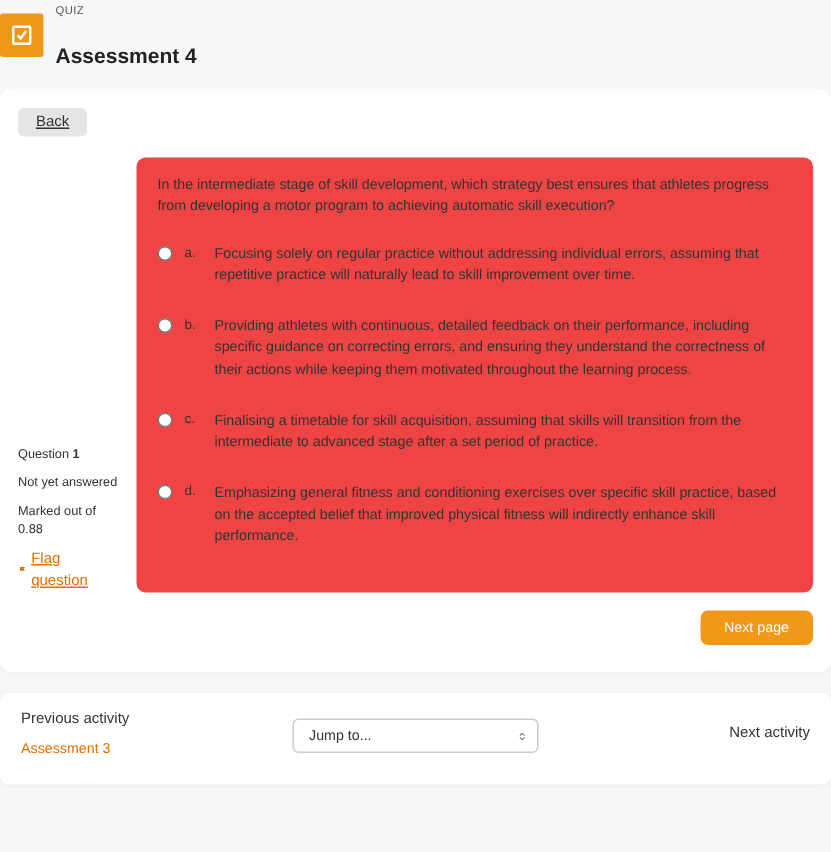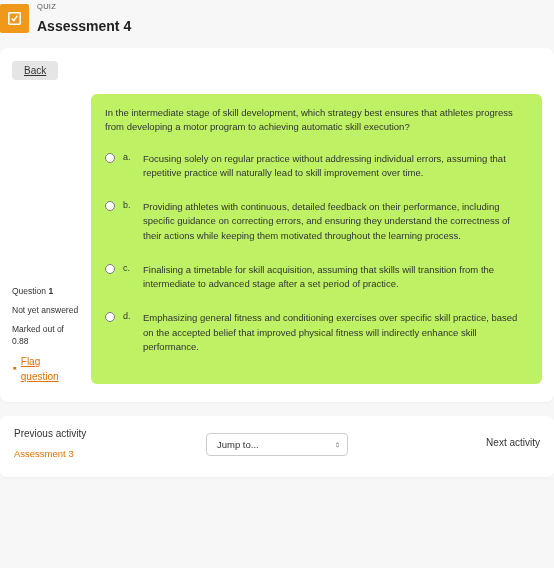--- a/index.html
+++ b/index.html
@@ -2,48 +2,48 @@
 <html><head>
 <meta charset="utf-8">
 <style>
 * { box-sizing: border-box; margin: 0; padding: 0; }
 body { font-family: -apple-system, BlinkMacSystemFont, "Segoe UI", Arial, sans-serif; background: #f7f7f7; width: 554px; height: 568px; overflow: hidden; color: #333; }
 .header { display: flex; align-items: center; padding: 2px 0 4px 0; }
 .icon-box { width: 29px; height: 29px; background: #f09819; display: flex; align-items: center; justify-content: center; border-radius: 2px; }
 .icon-box svg { width: 17px; height: 17px; }
 .head-text { margin-left: 8px; }
 .quiz-label { font-size: 7.5px; color: #555; letter-spacing: 0.3px; }
-.assess-title { font-size: 14px; font-weight: 600; color: #222; margin-top: 7px; }
+.assess-title { font-size: 14px; font-weight: 600; color: #222; margin-top: 18px; }
 .main-card { background: #fff; border-radius: 8px; margin-top: 10px; padding: 12px 12px 18px 12px; box-shadow: 0 1px 3px rgba(0,0,0,0.04); }
 .back-btn { background: #e5e5e5; border: none; border-radius: 4px; padding: 4px 12px; font-size: 10px; color: #333; cursor: pointer; text-decoration: underline; }
 .content-row { display: flex; gap: 12px; margin-top: 14px; align-items: flex-end; }
 .q-info { width: 67px; font-size: 8.5px; color: #333; line-height: 1.5; flex-shrink: 0; }
 .q-info .qnum { font-weight: 400; }
 .q-info .qnum b { font-weight: 700; }
 .q-info .block { margin-bottom: 6px; }
 .flag-link { color: #e07000; font-size: 10px; text-decoration: underline; display: flex; align-items: center; gap: 2px; }
 .flag-link svg { width: 7px; height: 7px; fill: #e07000; }
-.q-card { flex: 1; background: #bef264; border-radius: 6px; padding: 12px 14px 30px 14px; }
+.q-card { flex: 1; background: #ef4444; border-radius: 6px; padding: 12px 14px 30px 14px; }
 .q-text { font-size: 9.5px; color: #333; line-height: 1.45; margin-bottom: 18px; }
 .options { display: flex; flex-direction: column; gap: 20px; }
 .option { display: flex; align-items: flex-start; gap: 8px; }
 .option input[type="radio"] { margin-top: 1px; width: 10px; height: 10px; flex-shrink: 0; cursor: pointer; }
 .opt-letter { font-size: 9px; color: #333; width: 12px; flex-shrink: 0; }
 .opt-text { font-size: 9.5px; color: #333; line-height: 1.5; }
 .next-wrap { display: flex; justify-content: flex-end; margin-top: 12px; }
 .next-btn { background: #f09819; color: #fff; border: none; border-radius: 5px; padding: 6px 16px; font-size: 9.5px; cursor: pointer; }
 .foot-card { background: #fff; border-radius: 6px; margin-top: 14px; padding: 12px 14px 16px 14px; display: flex; align-items: center; justify-content: space-between; box-shadow: 0 1px 3px rgba(0,0,0,0.04); gap: 21px; }
 .prev-act, .next-act { width: 165px; }
 .prev-act .lbl { font-size: 10px; color: #333; margin-bottom: 4px; display: block; }
 .prev-act .lnk { font-size: 9.5px; color: #e07000; text-decoration: none; }
 .next-act { text-align: right; }
 .next-act .lbl { font-size: 10px; color: #333; margin-bottom: 4px; display: block; }
 .next-act .lnk { font-size: 9.5px; color: #e07000; text-decoration: none; line-height: 1.3; display: inline-block; }
 .jump-wrap { flex-shrink: 0; }
-.jump-select { border: 1px solid #ccc; border-radius: 4px; padding: 5px 30px 5px 10px; font-size: 9.5px; color: #333; background: #fff; appearance: none; width: 142px; cursor: pointer; }
+.jump-select { border: 1px solid #ccc; border-radius: 4px; padding: 5px 30px 5px 10px; font-size: 9.5px; color: #333; background: #fff; appearance: none; width: 164px; cursor: pointer; }
 .select-wrap { position: relative; display: inline-block; }
 .select-wrap::after { content: "‹›"; position: absolute; right: 8px; top: 50%; transform: translateY(-50%) rotate(90deg); font-size: 8px; color: #555; pointer-events: none; }
 </style>
 </head>
 <body>
 
 <div class="header">
   <div class="icon-box">
     <svg viewBox="0 0 24 24" fill="none" stroke="#fff" stroke-width="2.2">
         <rect x="4" y="4" width="16" height="16" rx="1"></rect>
@@ -98,20 +98,23 @@
           </div>
           <div class="option">
             <input type="radio" name="q1" style="">
             <div class="opt-letter">d.</div>
             <div class="opt-text">Emphasizing general fitness and conditioning exercises over specific skill practice, based on the accepted belief that improved physical fitness will indirectly enhance skill performance.</div>
           </div>
         </div>
     </div>
   </div>
 
+  <div class="next-wrap">
+    <button class="next-btn">Next page</button>
+  </div>
 </div>
 
 <div class="foot-card">
   <div class="prev-act">
     <span class="lbl">Previous activity</span>
     <a href="#" class="lnk">Assessment 3</a>
   </div>
   <div class="jump-wrap">
     <div class="select-wrap">
       <select class="jump-select">

